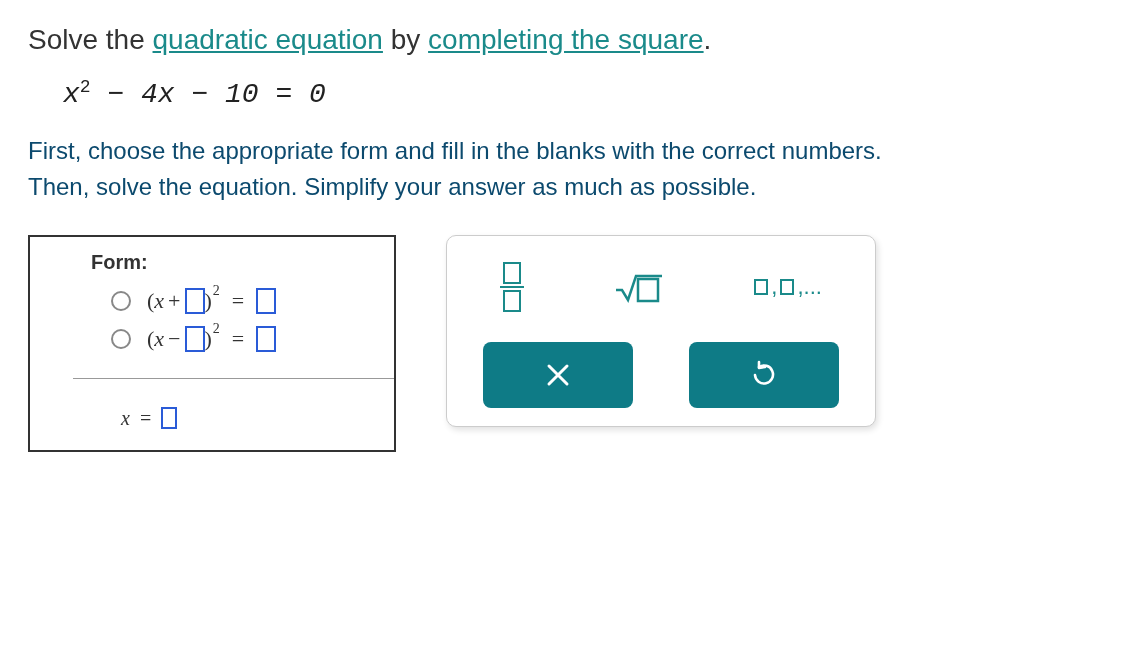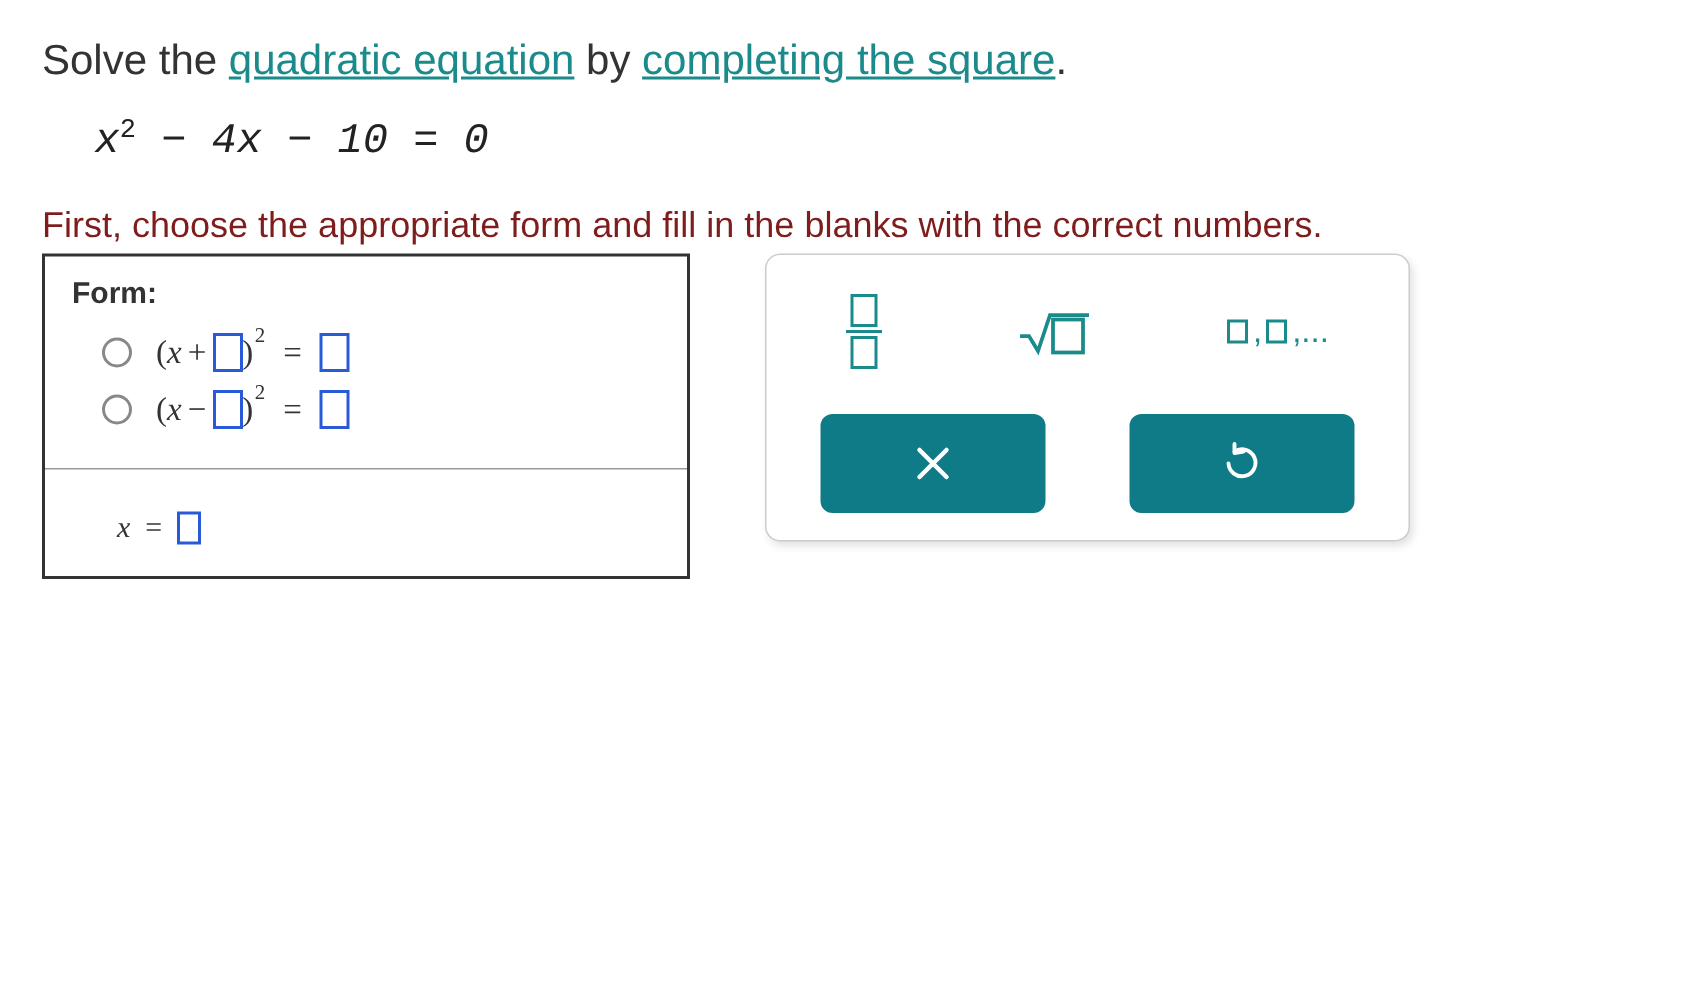--- a/index.html
+++ b/index.html
@@ -32,32 +32,34 @@
       font-style: italic;
       color: #222;
     }
     .equation-display sup {
       font-size: 18px;
       vertical-align: super;
       font-style: normal;
     }
     .sub-instructions {
       font-size: 24px;
-      color: #7f1d1d;
+      color: #0c4a6e;
       line-height: 1.5;
+      margin-bottom: 30px;
     }
     .bottom-area {
       display: flex;
       gap: 50px;
       align-items: flex-start;
     }
     .form-box {
       border: 2px solid #333;
-      width: 432px;
+      width: 368px;
       background: #fff;
+      padding-left: 43px;
     }
     .form-section {
       padding: 14px 18px;
     }
     .form-label {
       font-weight: bold;
       font-size: 20px;
       color: #333;
       margin-bottom: 14px;
     }
@@ -214,20 +216,21 @@
 <div class="instruction-line">
   <span>Solve the </span><a href="#" class="term-link">quadratic equation</a><span> by </span><a href="#" class="term-link">completing the square</a><span>.</span>
 </div>
 
 <div class="equation-display">
   <span style="font-style:italic">x</span><sup>2</sup> − 4<span style="font-style:italic">x</span> − 10 = 0
 </div>
 
 <div class="sub-instructions">
   <div>First, choose the appropriate form and fill in the blanks with the correct numbers.</div>
+  <div>Then, solve the equation. Simplify your answer as much as possible.</div>
 </div>
 
 <div class="bottom-area">
   <div class="form-box">
     <div class="form-section">
       <div class="form-label">Form:</div>
 
       <div class="form-option">
         <span class="radio-circle"></span>
         <span class="math-expr">

